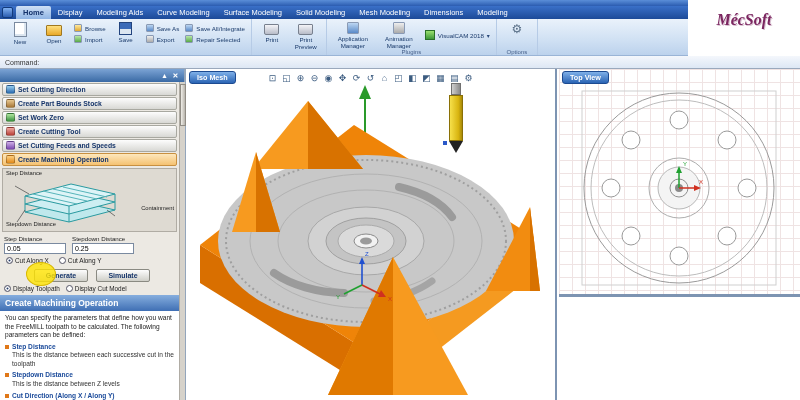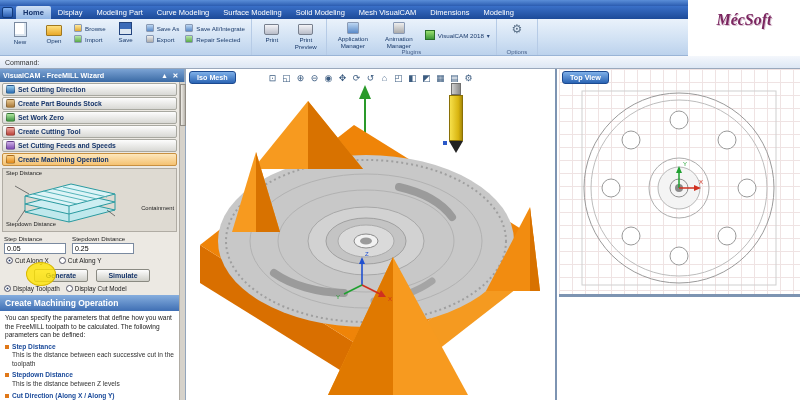--- a/index.html
+++ b/index.html
@@ -132,25 +132,25 @@
 </style>
 </head>
 <body>
 
 <div id="titlestrip"></div>
 <div id="app-icon"></div>
 
 <div id="tabs-row">
   <div class="tab active">Home</div>
   <div class="tab">Display</div>
-  <div class="tab">Modeling Part</div>
+  <div class="tab">Modeling Aids</div>
   <div class="tab">Curve Modeling</div>
   <div class="tab">Surface Modeling</div>
   <div class="tab">Solid Modeling</div>
-  <div class="tab">Mesh VisualCAM</div>
+  <div class="tab">Mesh Modeling</div>
   <div class="tab">Dimensions</div>
   <div class="tab">Modeling</div>
 </div>
 
 <div id="logo-box">
   <span id="logo-text">MécSoft</span>
 </div>
 
 <div id="ribbon">
   <div class="rgroup">
@@ -233,21 +233,20 @@
     <div class="caption">Options</div>
   </div>
 </div>
 
 <div id="cmdbar">
   <span>Command:</span>
 </div>
 
 <div id="wizard">
   <div id="wiz-header">
-    <span>VisualCAM - FreeMILL Wizard</span>
     <span class="sp"></span>
     <span class="hbtn">▴</span>
     <span class="hbtn">✕</span>
   </div>
 
   <div class="step">
     <span class="sic sic1"></span>
     <span>Set Cutting Direction</span>
   </div>
   <div class="step">

